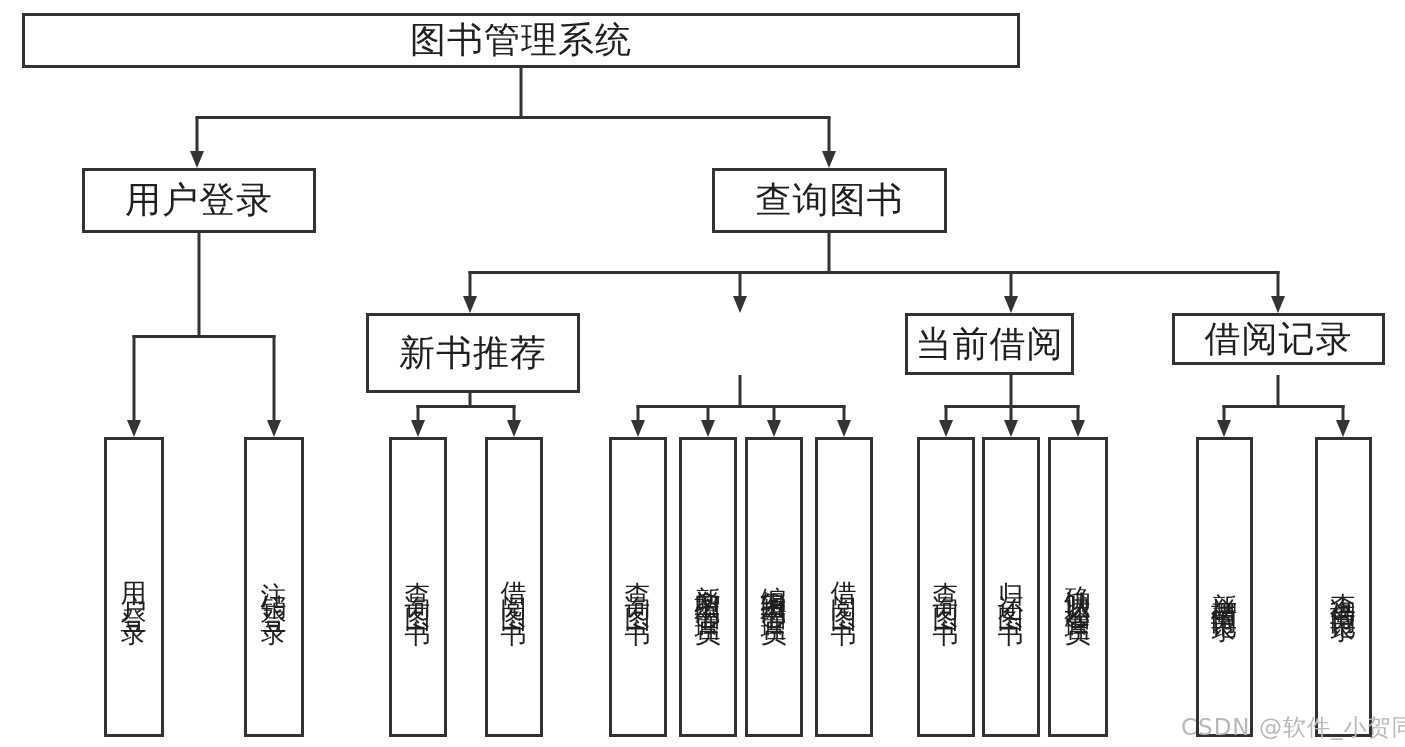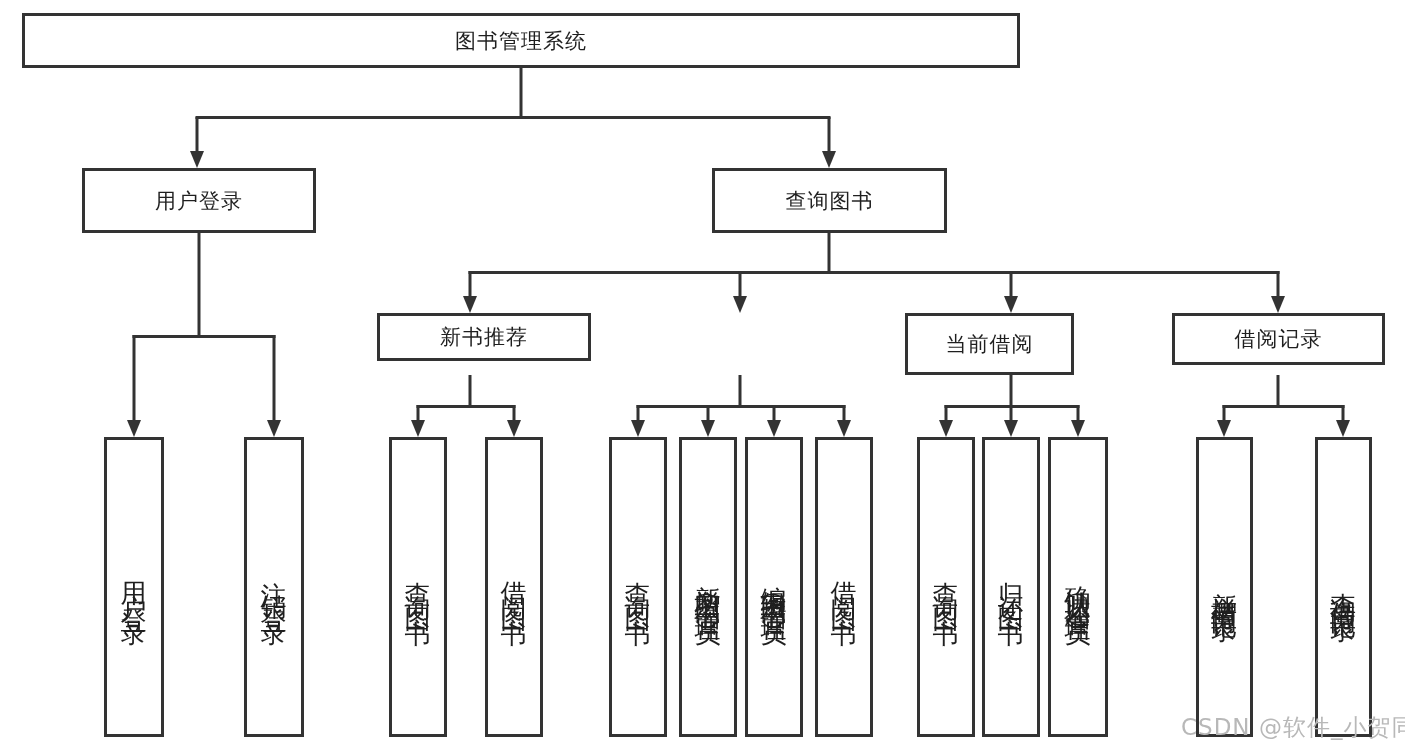--- a/index.html
+++ b/index.html
@@ -5,21 +5,21 @@
   html,body{margin:0;padding:0;background:#fff;}
   .stage{
     position:relative;width:1405px;height:747px;background:#fff;
     font-family:"DejaVu Sans","Liberation Sans",sans-serif;overflow:hidden;
   }
   svg.wires{position:absolute;left:0;top:0;z-index:1;}
   .box{
     position:absolute;box-sizing:border-box;border:3px solid #333;background:#fff;
     display:flex;align-items:center;justify-content:center;color:#1f1f1f;z-index:2;
   }
-  .hbox{font-size:21px;letter-spacing:1px;}
+  .hbox{font-size:36px;letter-spacing:1px;}
   .vtext{
     writing-mode:vertical-rl;text-orientation:mixed;
     font-size:26px;line-height:1;color:#1f1f1f;
   }
   .sp-wide{letter-spacing:13px;}
   .sp-tight{letter-spacing:5px;}
   .watermark{
     position:absolute;left:1181px;top:712px;font-size:23px;color:#b8b8b8;
     letter-spacing:1px;white-space:nowrap;z-index:3;
   }
@@ -99,21 +99,21 @@
     <span>图书管理系统</span>
   </div>
 
   <div class="box hbox" style="left:82px;top:168px;width:234px;height:65px">
     <span>用户登录</span>
   </div>
   <div class="box hbox" style="left:712px;top:168px;width:235px;height:65px">
     <span>查询图书</span>
   </div>
 
-  <div class="box hbox" style="left:377px;top:313px;width:214px;height:48px">
+  <div class="box hbox" style="left:366px;top:313px;width:214px;height:80px">
     <span>新书推荐</span>
   </div>
   <div class="box hbox" style="left:905px;top:313px;width:169px;height:62px">
     <span>当前借阅</span>
   </div>
   <div class="box hbox" style="left:1172px;top:313px;width:213px;height:52px">
     <span>借阅记录</span>
   </div>
 
   <div class="box" style="left:104px;top:437px;width:60px;height:300px">

